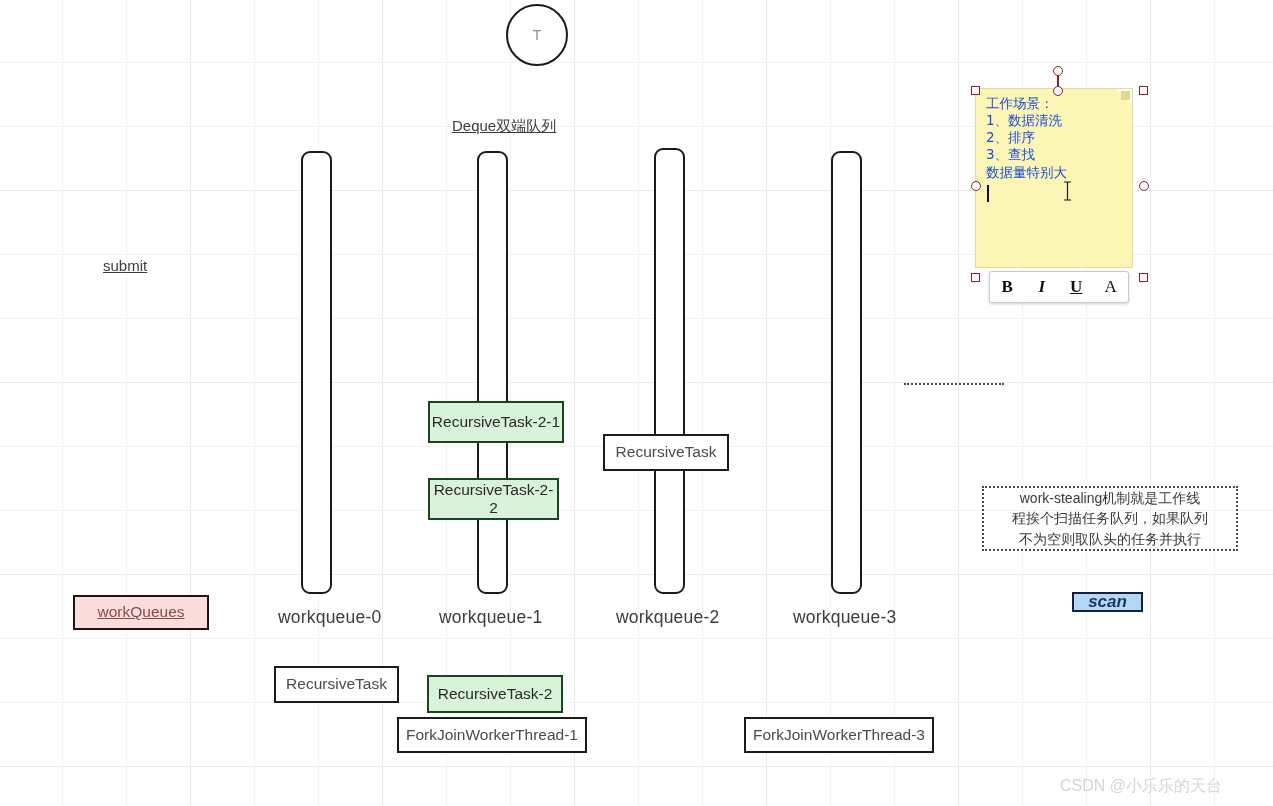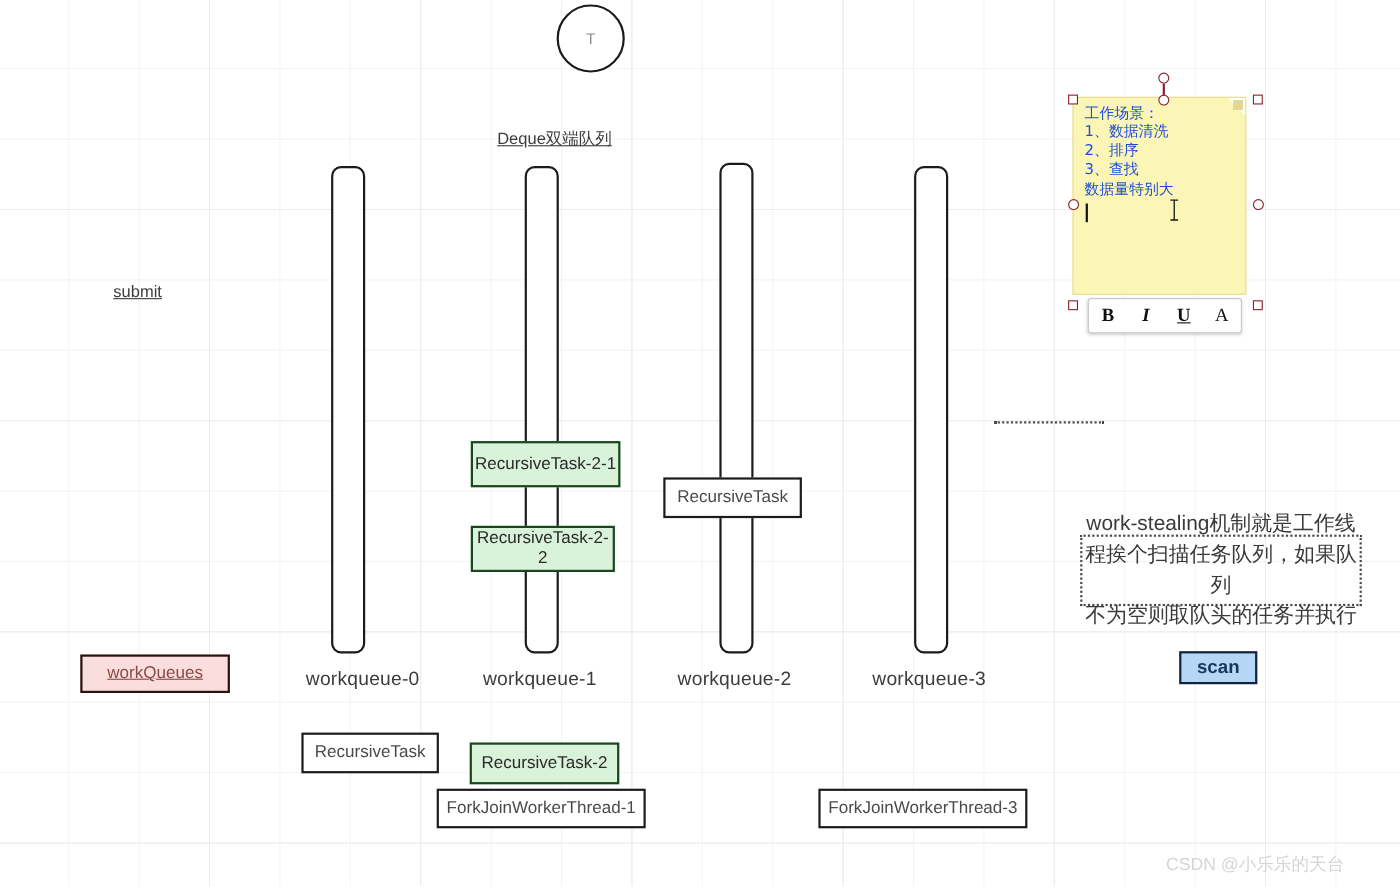--- a/index.html
+++ b/index.html
@@ -269,23 +269,23 @@
   <div class="box box-green" style="left:428px; top:478px; width:131px; height:42px;">RecursiveTask-2-2</div>
   <div class="box box-plain" style="left:603px; top:434px; width:126px; height:37px;">RecursiveTask</div>
 
   <div class="box box-plain" style="left:274px; top:666px; width:125px; height:37px;">RecursiveTask</div>
   <div class="box box-green" style="left:427px; top:675px; width:136px; height:38px;">RecursiveTask-2</div>
   <div class="box box-plain" style="left:397px; top:717px; width:190px; height:36px;">ForkJoinWorkerThread-1</div>
   <div class="box box-plain" style="left:744px; top:717px; width:190px; height:36px;">ForkJoinWorkerThread-3</div>
 
   <div class="box box-pink" style="left:73px; top:595px; width:136px; height:35px;text-decoration:underline;">workQueues</div>
 
-  <div class="box box-blue" style="left:1072px; top:592px; width:71px; height:30px;">scan</div>
-
-  <div class="callout" style="left:982px; top:486px; width:256px; height:65px; font-size:19px;">work-stealing机制就是工作线
+  <div class="box box-blue" style="left:1072px; top:592px; width:71px; height:20px;font-style:italic;">scan</div>
+
+  <div class="callout" style="left:982px; top:486px; width:256px; height:65px; font-size:14px;">work-stealing机制就是工作线
 程挨个扫描任务队列，如果队列
 不为空则取队头的任务并执行</div>
 
   <div class="dot-line" style="left:904px; top:383px; width:100px;"></div>
 
   <div id="sticky-wrap" style="left:969px; top:62px; width:182px; height:222px;">
 
     <div id="rotate-stem"></div>
     <div class="handle-ci" style="left:84px; top:4px;"></div>
 

